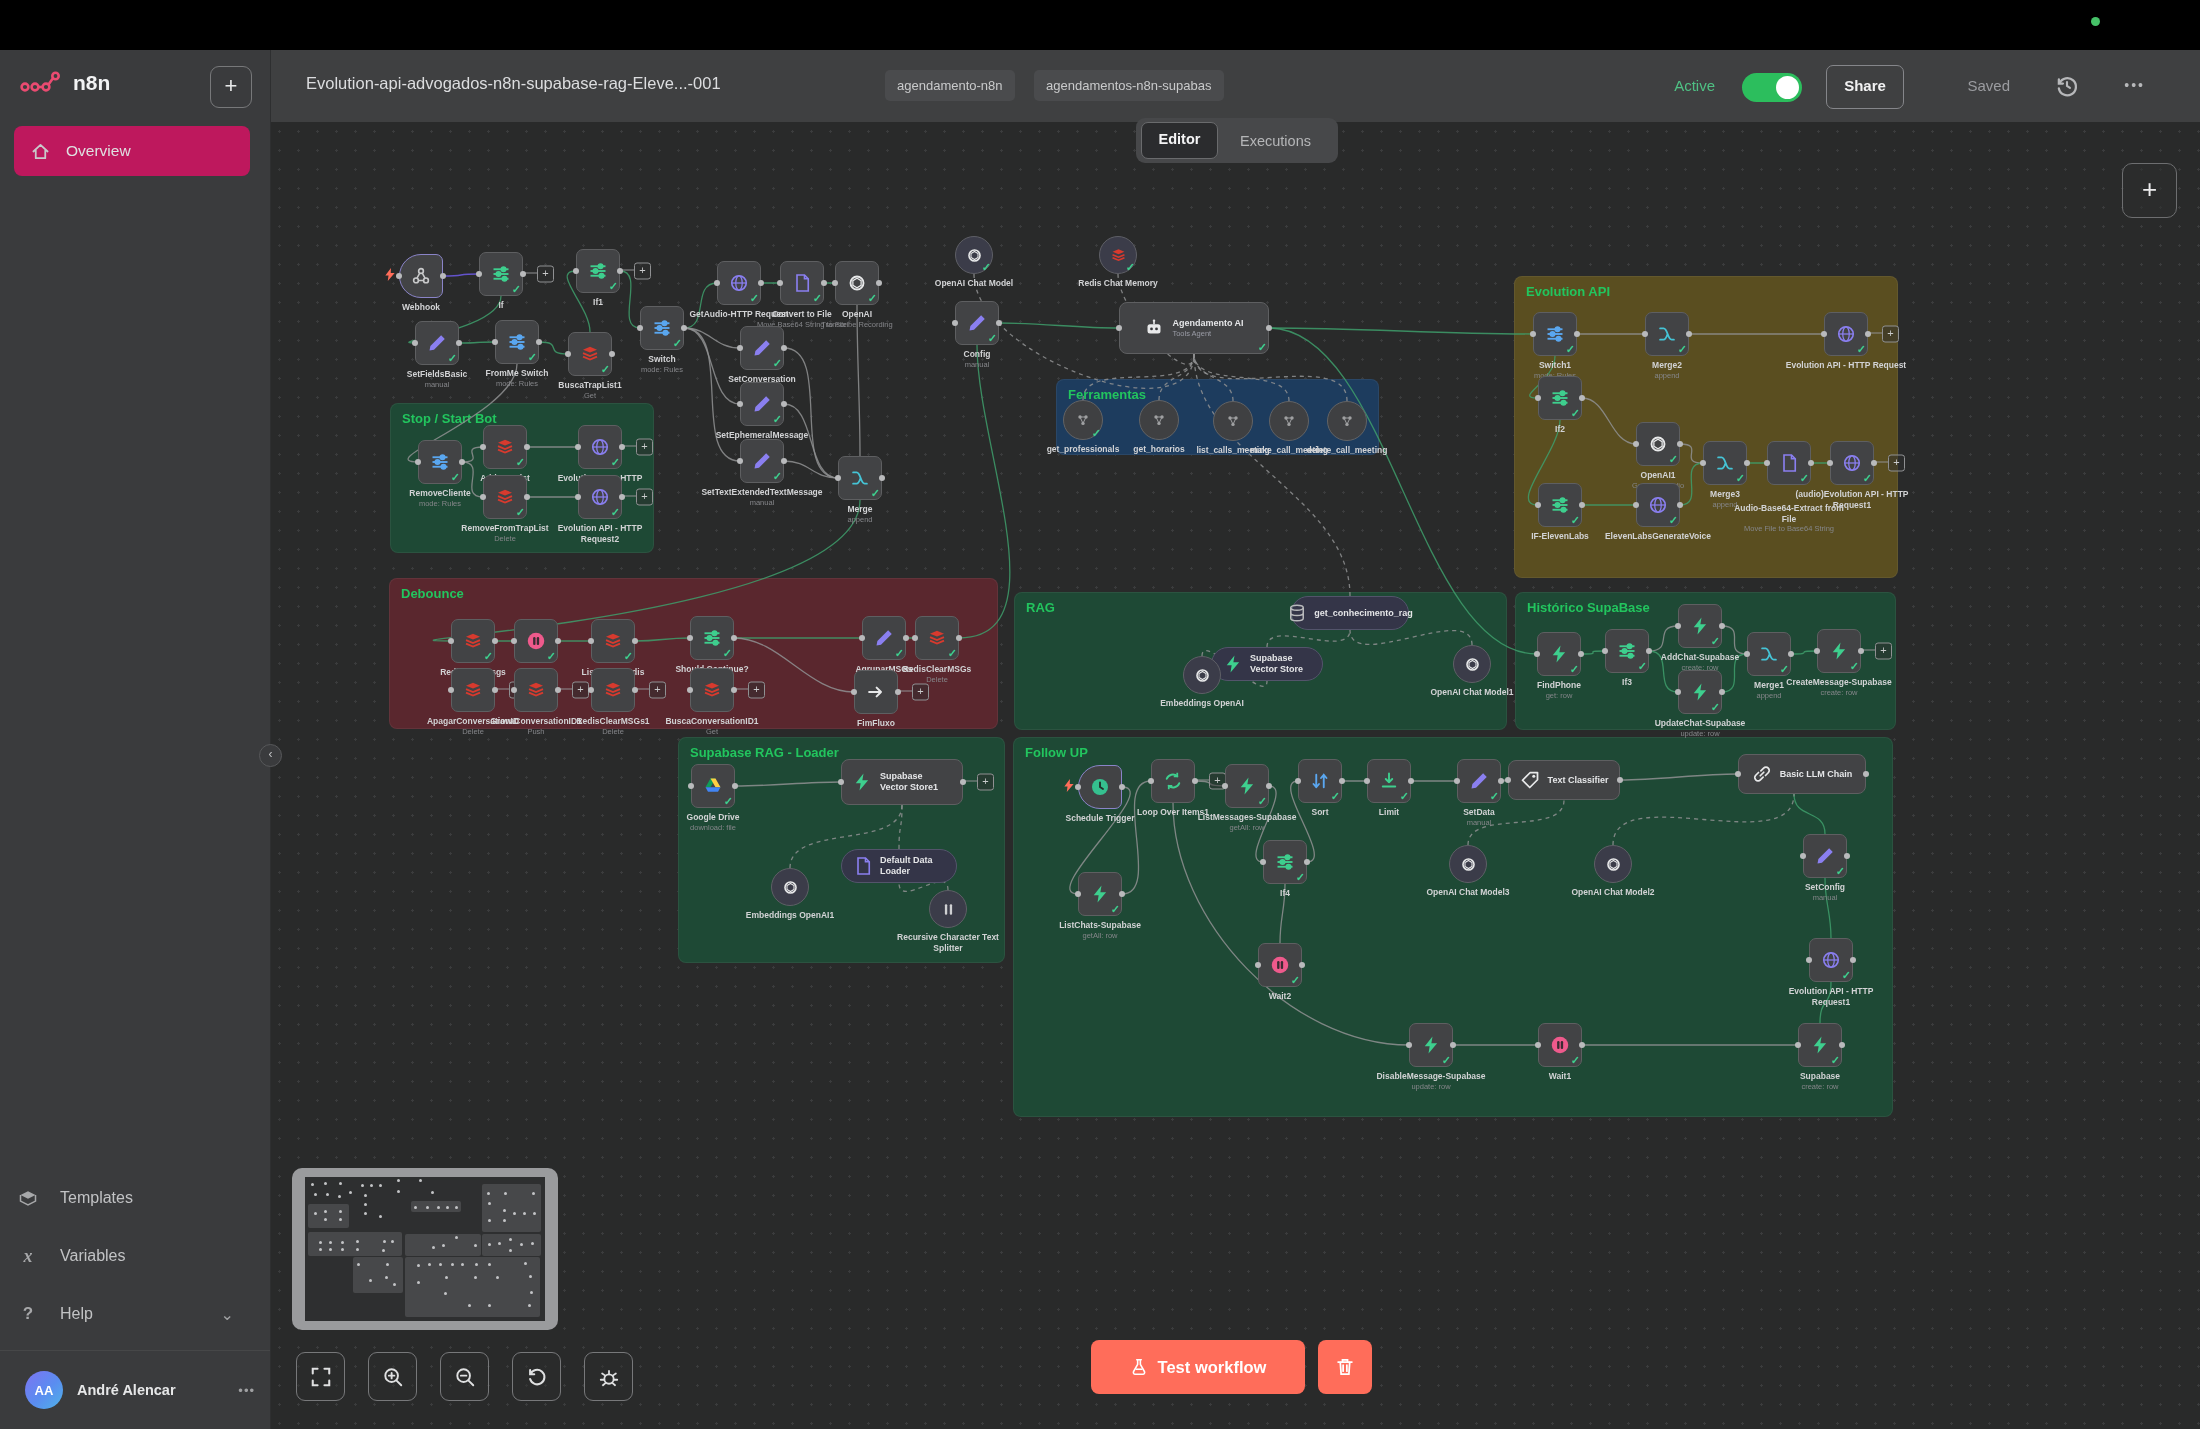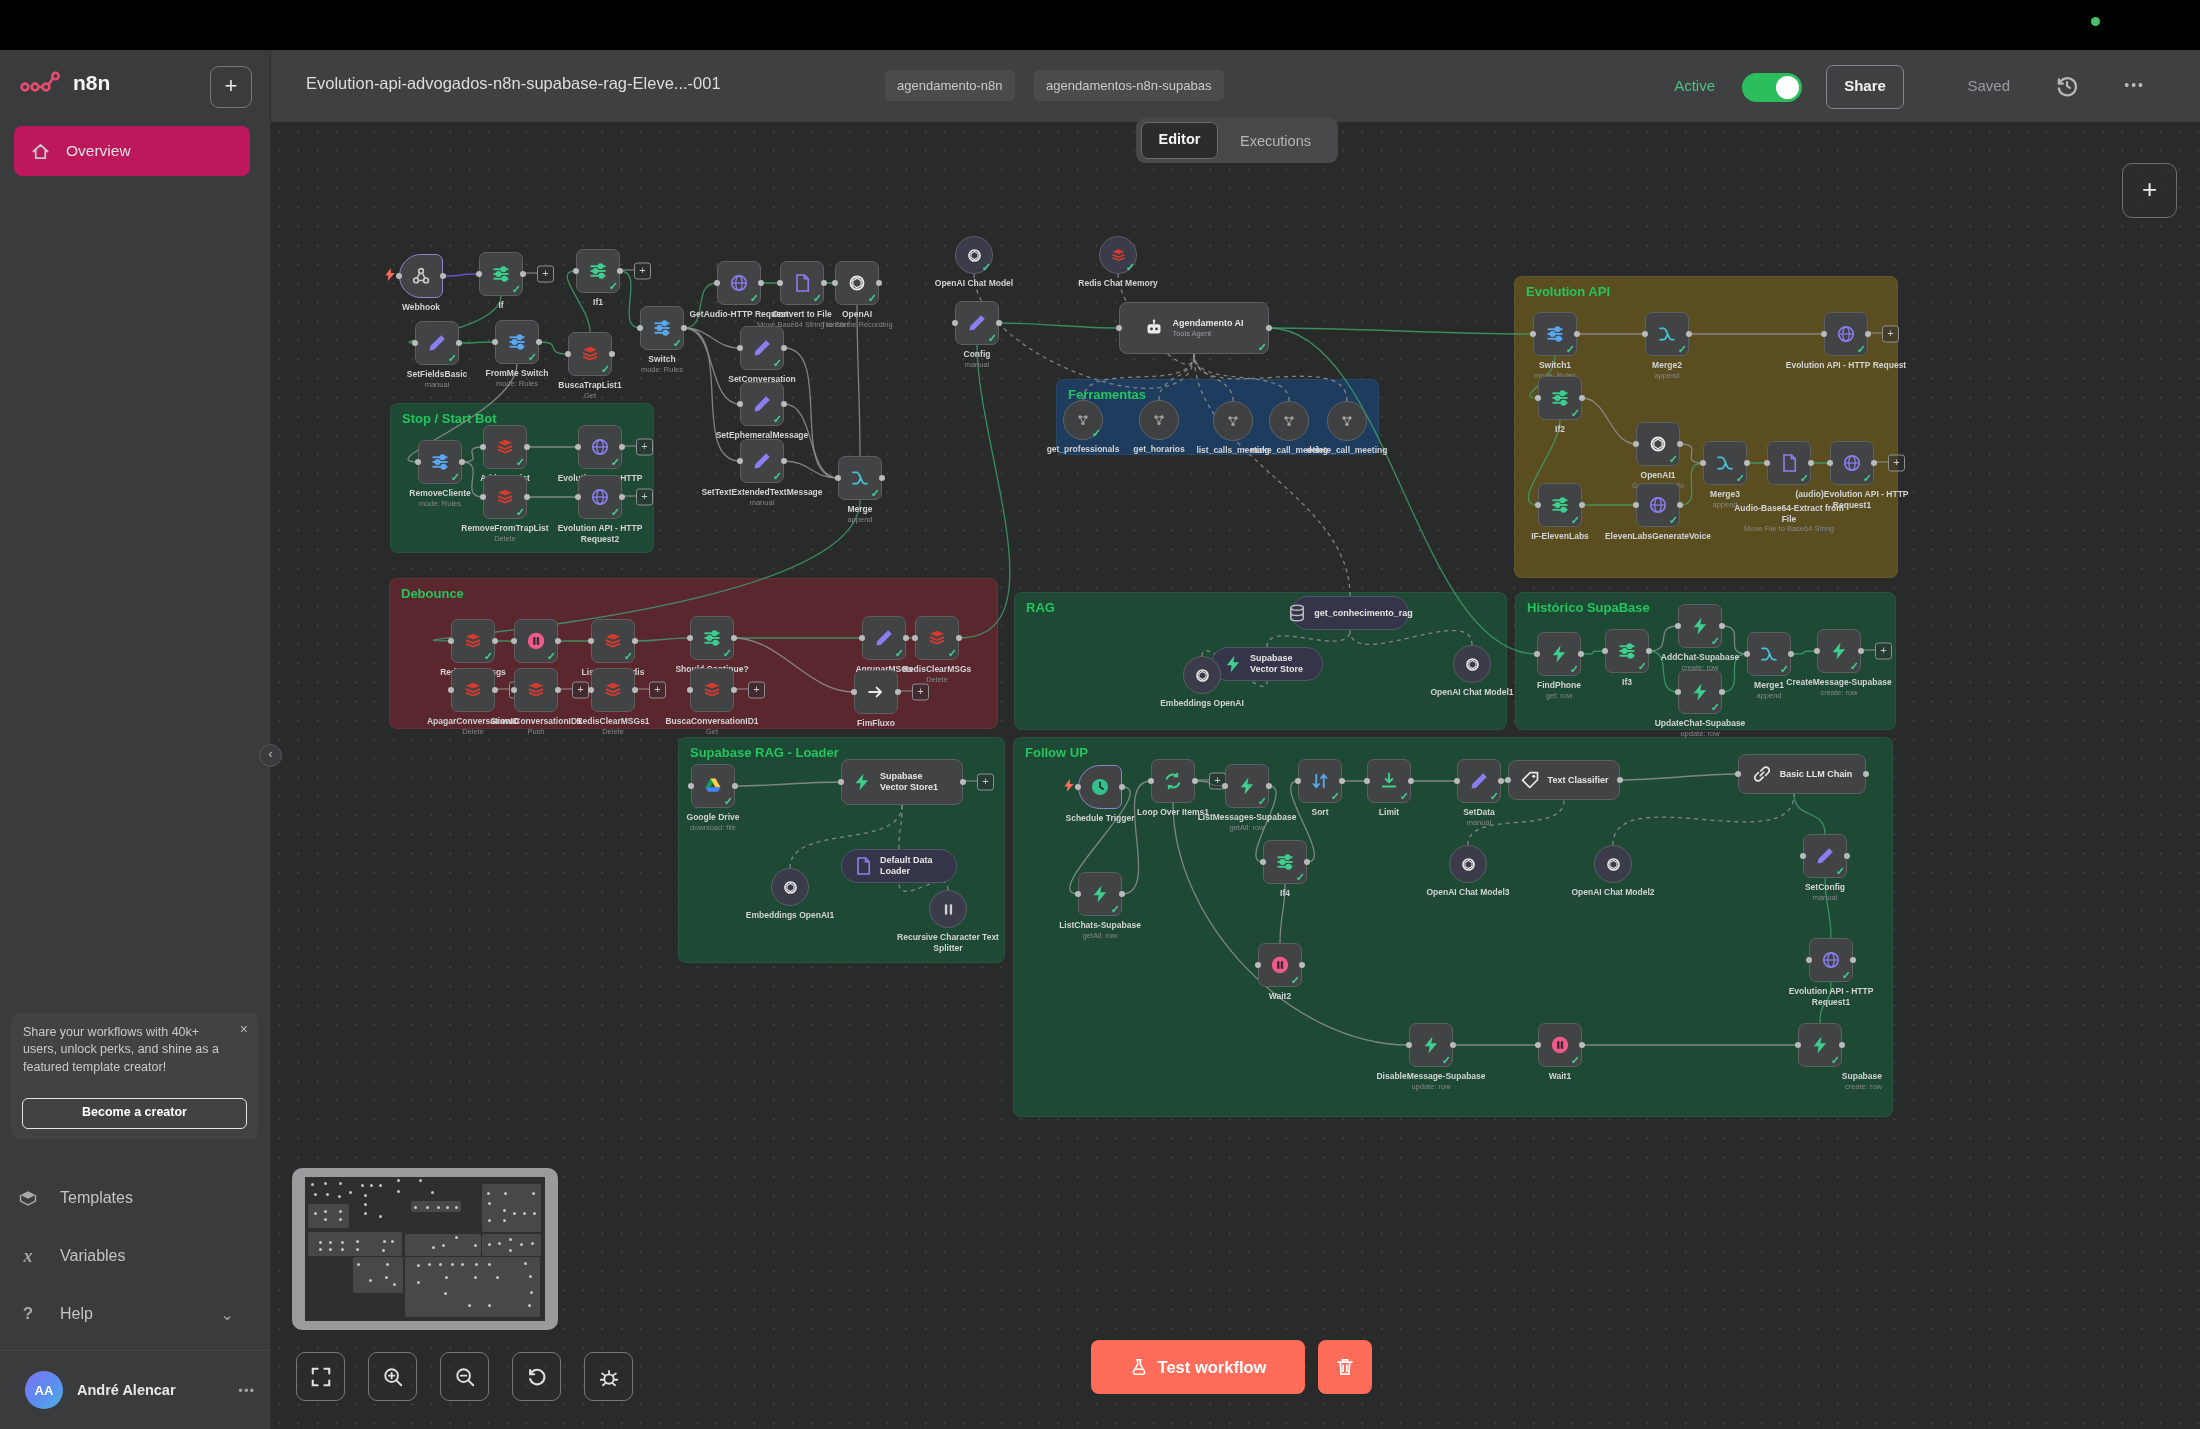--- a/index.html
+++ b/index.html
@@ -1121,21 +1121,21 @@
         <div>Wait1</div>
       </div>
       <div class="n n-sq hasports" style="left: 1798px; top: 1023px;">
         <span style="display: inline-flex; width: 20px; height: 20px; flex: 0 0 20px;">
           <svg width="20" height="20" viewBox="0 0 16 16">
             <path d="M9.2 1.2L3 9h3.9L6 14.8 12.9 6.6H8.3z" fill="#3ecf8e"></path>
           </svg>
         </span>
         <span class="chk">✓</span>
       </div>
-      <div class="n-label" style="left: 1758px; top: 1071px; text-align: right;">
+      <div class="n-label" style="left: 1758px; top: 1071px;">
         <div>Supabase</div>
         <div class="n-sublabel">create: row</div>
       </div>
       <div class="n n-sq hasports" style="left: 451px; top: 619px;">
         <span style="display: inline-flex; width: 20px; height: 20px; flex: 0 0 20px;">
           <svg width="20" height="20" viewBox="0 0 16 16">
             <path d="M8 2.2l5.6 2.3L8 6.8 2.4 4.5z" fill="#d83a2e"></path>
             <path d="M2.4 7.3L8 9.6l5.6-2.3M2.4 10.1L8 12.4l5.6-2.3" stroke="#d83a2e" stroke-width="1.5" fill="none"></path>
           </svg>
         </span>
@@ -1296,25 +1296,20 @@
     <div id="add-wf-btn">+</div>
     <div class="side-item active" style="top:76px;">
       <span class="mini-icon">
         <svg width="19" height="19" viewBox="0 0 16 16">
             <path d="M2 8l6-5.6L14 8M4 7v6.6h8V7" stroke="#c9cacb" stroke-width="1.5" fill="none" stroke-linecap="round" stroke-linejoin="round"></path>
           </svg>
       </span>
       <span>Overview</span>
     </div>
 
-    <div id="promo">
-      <div id="promo-text">Share your workflows with 40k+ users, unlock perks, and shine as a featured template creator!</div>
-      <div id="promo-close">×</div>
-      <div id="promo-cta">Become a creator</div>
-    </div>
 
     <div class="menu-row" style="top:1128px;">
       <span class="mini-icon">
         <svg width="20" height="20" viewBox="0 0 16 16">
             <path d="M2 5.5l6-3 6 3-6 3z" fill="#a7a8aa"></path>
             <path d="M2 5.5v5l6 3 6-3v-5" stroke="#a7a8aa" stroke-width="1.2" fill="none"></path>
           </svg>
       </span>
       <span>Templates</span>
     </div>

